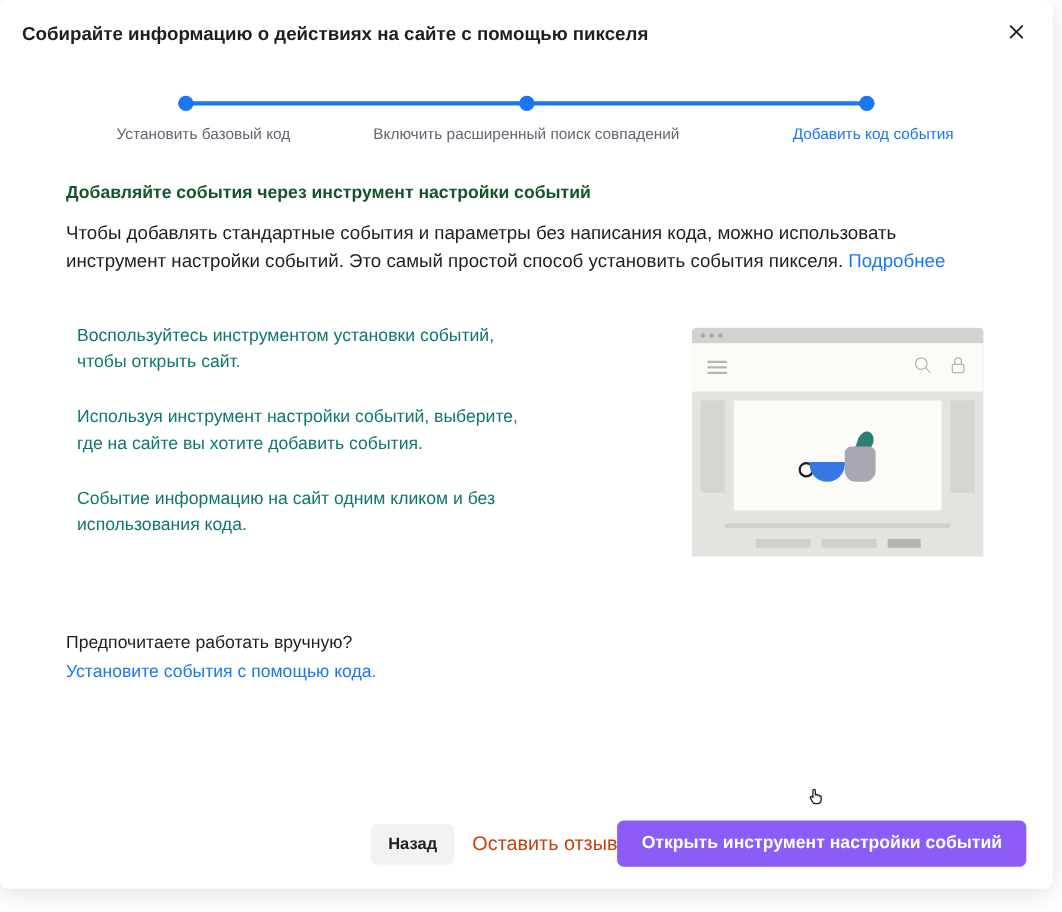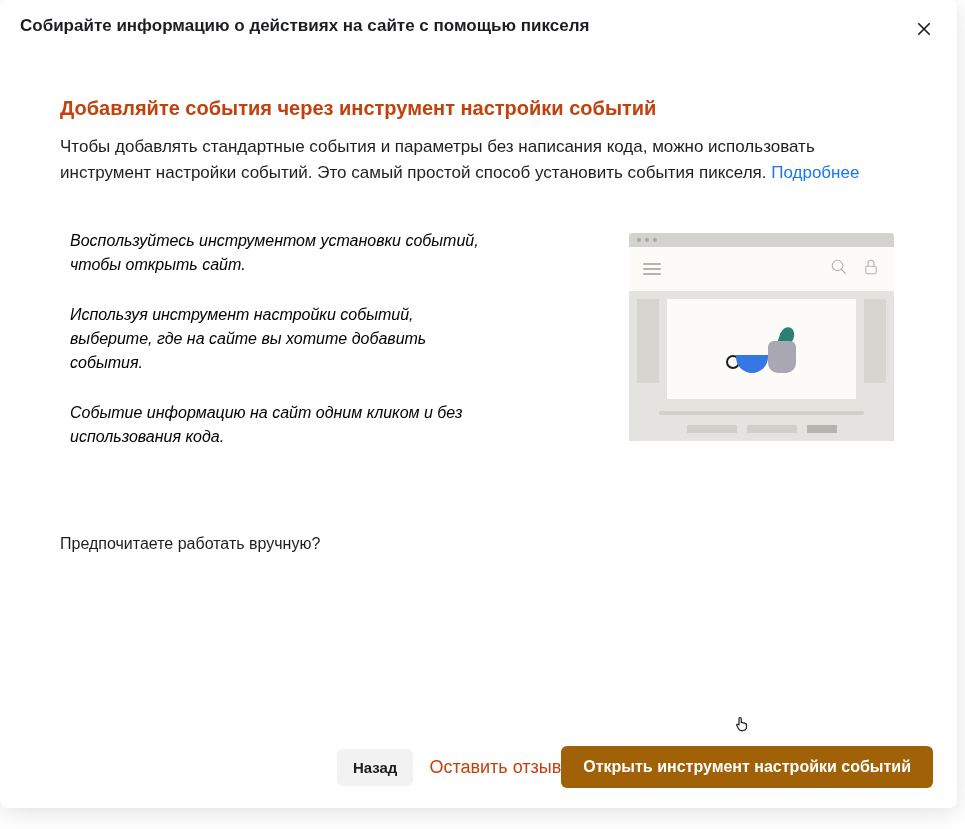--- a/index.html
+++ b/index.html
@@ -21,21 +21,21 @@
       border-radius: 8px;
       box-shadow: 0 4px 24px rgba(0,0,0,0.12);
       position: relative;
       display: flex;
       flex-direction: column;
     }
     .modal-header {
       padding: 16px 20px 14px 20px;
       display: flex;
       justify-content: space-between;
-      align-items: flex-start;
+      align-items: center;
       gap: 44px;
     }
     .modal-title {
       font-size: 17px;
       font-weight: 700;
       color: #1c1e21;
     }
     .close-btn {
       background: none;
       border: none;
@@ -103,23 +103,23 @@
     .stepper-label-right {
       width: 200px;
       text-align: right;
       padding-right: 0px;
     }
     .content {
       padding: 38px 60px 0 60px;
       flex: 1;
     }
     .content-heading {
-      font-size: 20px;
+      font-size: 16px;
       font-weight: 700;
-      color: #c2410c;
+      color: #14532d;
       margin-bottom: 14px;
     }
     .content-description {
       font-size: 17px;
       color: #1c1e21;
       line-height: 1.5;
     }
     .content-link {
       color: #1877f2;
       cursor: pointer;
@@ -133,26 +133,25 @@
       flex: 1;
     }
     .how-heading {
       font-size: 17px;
       font-weight: 700;
       color: #1c1e21;
       margin-bottom: 30px;
     }
     .how-step {
       font-size: 16px;
-      color: #000000;
+      color: #0f766e;
       line-height: 1.5;
       margin-bottom: 26px;
       padding-left: 10px;
       max-width: 420px;
-      font-style: italic;
     }
     .how-right {
       width: 268px;
       padding-top: 4px;
     }
     .browser-mock {
       width: 265px;
       height: 208px;
       background: #e4e3df;
       border-radius: 4px 4px 0 0;
@@ -328,21 +327,21 @@
       font-weight: 600;
       color: #1c1e21;
       cursor: pointer;
     }
     .feedback-link {
       color: #c2410c;
       font-size: 18px;
       cursor: pointer;
     }
     .btn-primary {
-      background: #a16207;
+      background: #8b5cf6;
       border: none;
       border-radius: 6px;
       padding: 12px 22px;
       font-size: 16px;
       font-weight: 700;
       color: #fff;
       cursor: pointer;
     }
     .cursor-pointer-icon {
       position: absolute;
@@ -361,20 +360,35 @@
   <div class="modal-header">
     <div class="modal-title">Собирайте информацию о действиях на сайте с помощью пикселя</div>
     <button class="close-btn">
       <svg viewBox="0 0 24 24" fill="none" stroke="currentColor" stroke-width="2.2" stroke-linecap="round">
         <line x1="5" y1="5" x2="19" y2="19"></line>
         <line x1="19" y1="5" x2="5" y2="19"></line>
       </svg>
     </button>
   </div>
 
+  <div class="stepper">
+    <div class="stepper-line-container">
+      <div class="stepper-track"></div>
+      <div class="stepper-dots">
+        <div class="stepper-dot"></div>
+        <div class="stepper-dot"></div>
+        <div class="stepper-dot"></div>
+      </div>
+    </div>
+    <div class="stepper-labels">
+      <div class="stepper-label stepper-label-left">Установить базовый код</div>
+      <div class="stepper-label stepper-label-center">Включить расширенный поиск совпадений</div>
+      <div class="stepper-label stepper-label-right active">Добавить код события</div>
+    </div>
+  </div>
 
   <div class="content">
     <h1 class="content-heading">Добавляйте события через инструмент настройки событий</h1>
     <p class="content-description">
       <span>Чтобы добавлять стандартные события и параметры без написания кода, можно использовать инструмент настройки событий. Это самый простой способ установить события пикселя. </span><span class="content-link">Подробнее</span>
     </p>
 
     <div class="how-section">
       <div class="how-left">
         <div class="how-step">Воспользуйтесь инструментом установки событий, чтобы открыть сайт.</div>
@@ -429,20 +443,21 @@
               <div class="bottom-bar-short"></div>
               <div class="bottom-bar-short dark"></div>
             </div>
           </div>
         </div>
       </div>
     </div>
 
     <div class="manual-section">
       <div class="manual-question">Предпочитаете работать вручную?</div>
+      <div class="manual-link">Установите события с помощью кода.</div>
     </div>
   </div>
 
   <div class="footer">
     <div class="footer-left">
       <button class="btn-back">Назад</button>
       <span class="feedback-link">Оставить отзыв</span>
     </div>
     <button class="btn-primary">Открыть инструмент настройки событий</button>
   </div>

